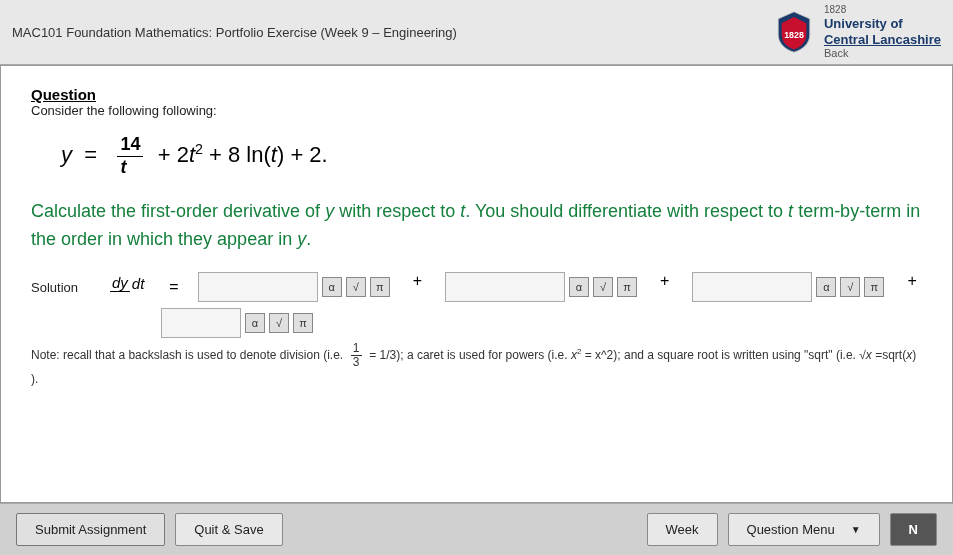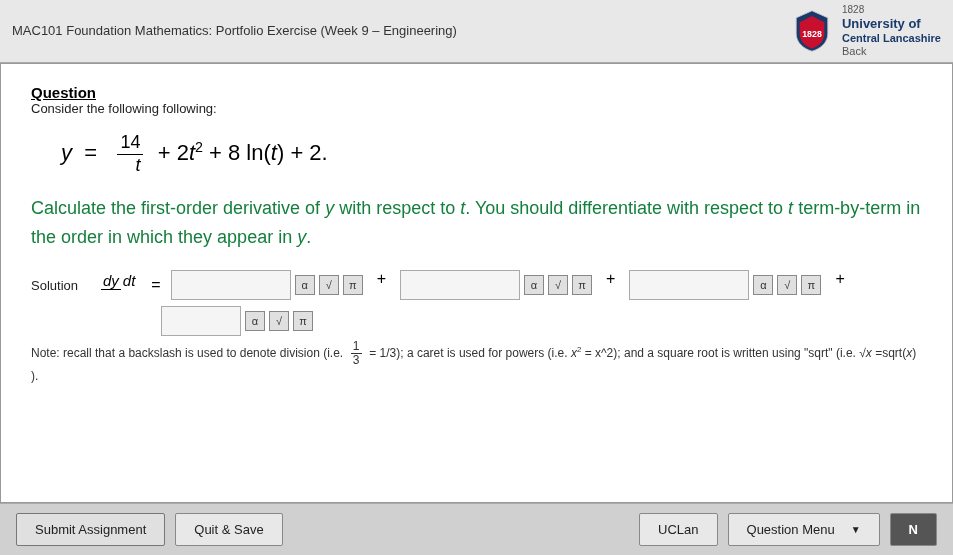--- a/index.html
+++ b/index.html
@@ -50,23 +50,24 @@
       color: #555;
     }
 
     .uclan-text .name1 {
       font-size: 13px;
       font-weight: bold;
       color: #1a3a6b;
     }
 
     .uclan-text .name2 {
-      font-size: 11px;
+      font-size: 13px;
       font-weight: bold;
       color: #1a3a6b;
+      text-decoration: underline;
     }
 
     .uclan-text .abbrev {
       font-size: 11px;
       color: #555;
     }
 
     .main-content {
       background: #fff;
       flex: 1;
@@ -93,23 +94,24 @@
 
     .formula-block {
       font-size: 22px;
       margin: 10px 0 18px 30px;
       color: #000;
     }
 
     .formula-block .frac {
       display: inline-flex;
       flex-direction: column;
-      align-items: flex-end;
+      align-items: flex-start;
       vertical-align: middle;
       margin: 0 2px;
+      font-weight: bold;
     }
 
     .formula-block .frac .num {
       border-bottom: 1.5px solid #000;
       padding: 0 3px;
       font-size: 18px;
       line-height: 1.2;
     }
 
     .formula-block .frac .den {
@@ -121,21 +123,21 @@
     .description-text {
       font-size: 18px;
       color: #15803d;
       line-height: 1.6;
       margin-bottom: 18px;
     }
 
     .solution-row {
       display: flex;
       align-items: flex-start;
-      gap: 10px;
+      gap: 19px;
       margin-bottom: 6px;
     }
 
     .solution-label {
       font-size: 13px;
       color: #222;
       min-width: 60px;
       padding-top: 8px;
     }
 
@@ -370,19 +372,19 @@
     &nbsp;= 1/3); a caret is used for powers (i.e. <i>x</i><sup>2</sup> = x^2);
     and a square root is written using "sqrt" (i.e. √<i>x</i> =sqrt(<i>x</i>) ).
   </div>
 
 </div>
 
 <div class="bottom-bar">
   <button class="btn btn-primary">Submit Assignment</button>
   <button class="btn">Quit &amp; Save</button>
   <div style="flex:1"></div>
-  <button class="btn">UCLan</button>
+  <button class="btn">Week</button>
   <button class="btn btn-menu">
     <span>Question Menu</span>
     <span class="chevron-down">▼</span>
   </button>
   <button class="btn" style="background:#555;color:#fff;font-weight:bold;">N</button>
 </div>
 
 </body></html>

